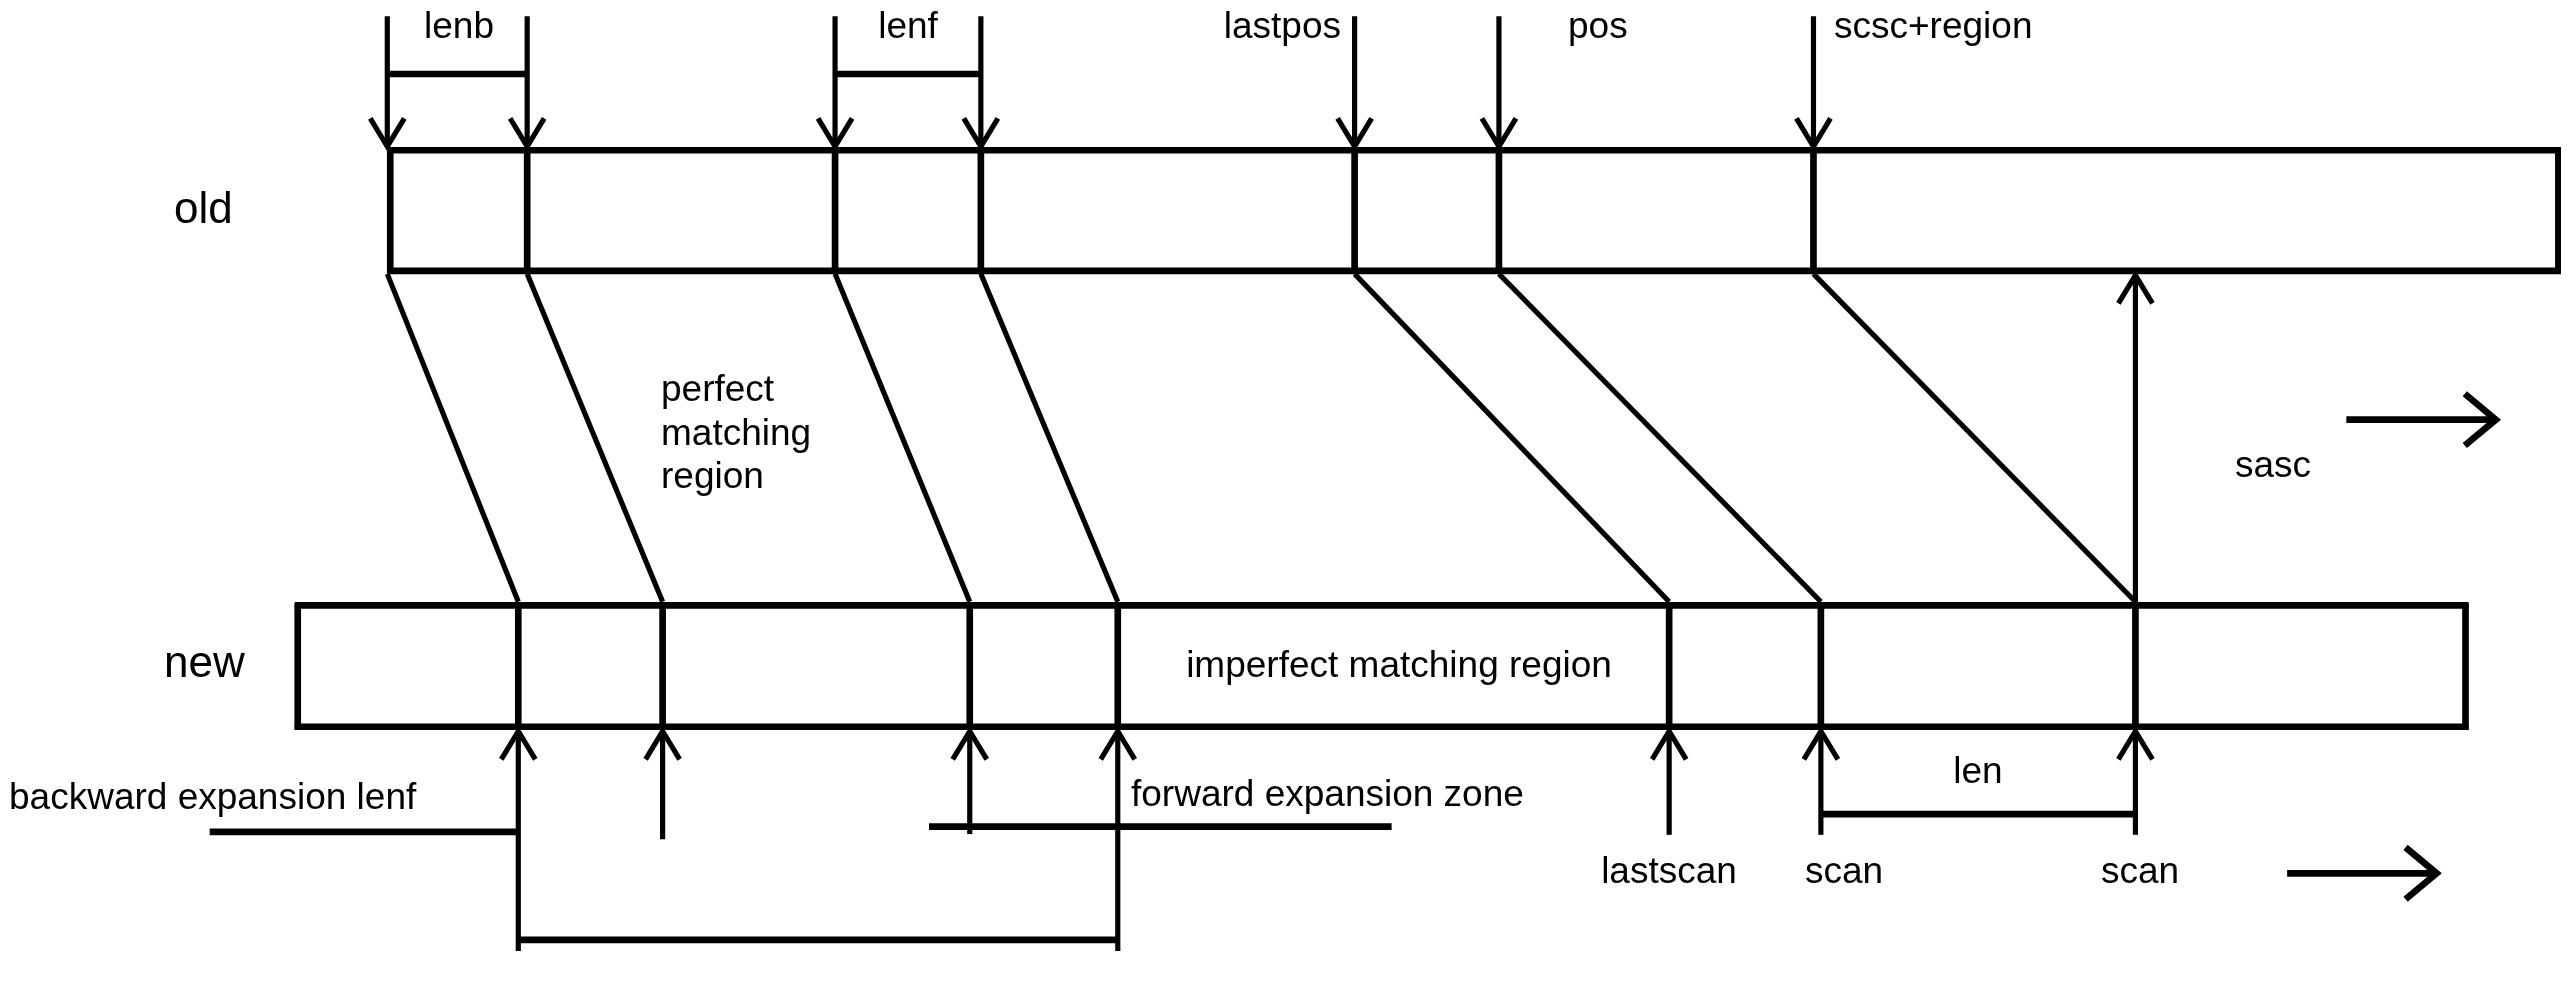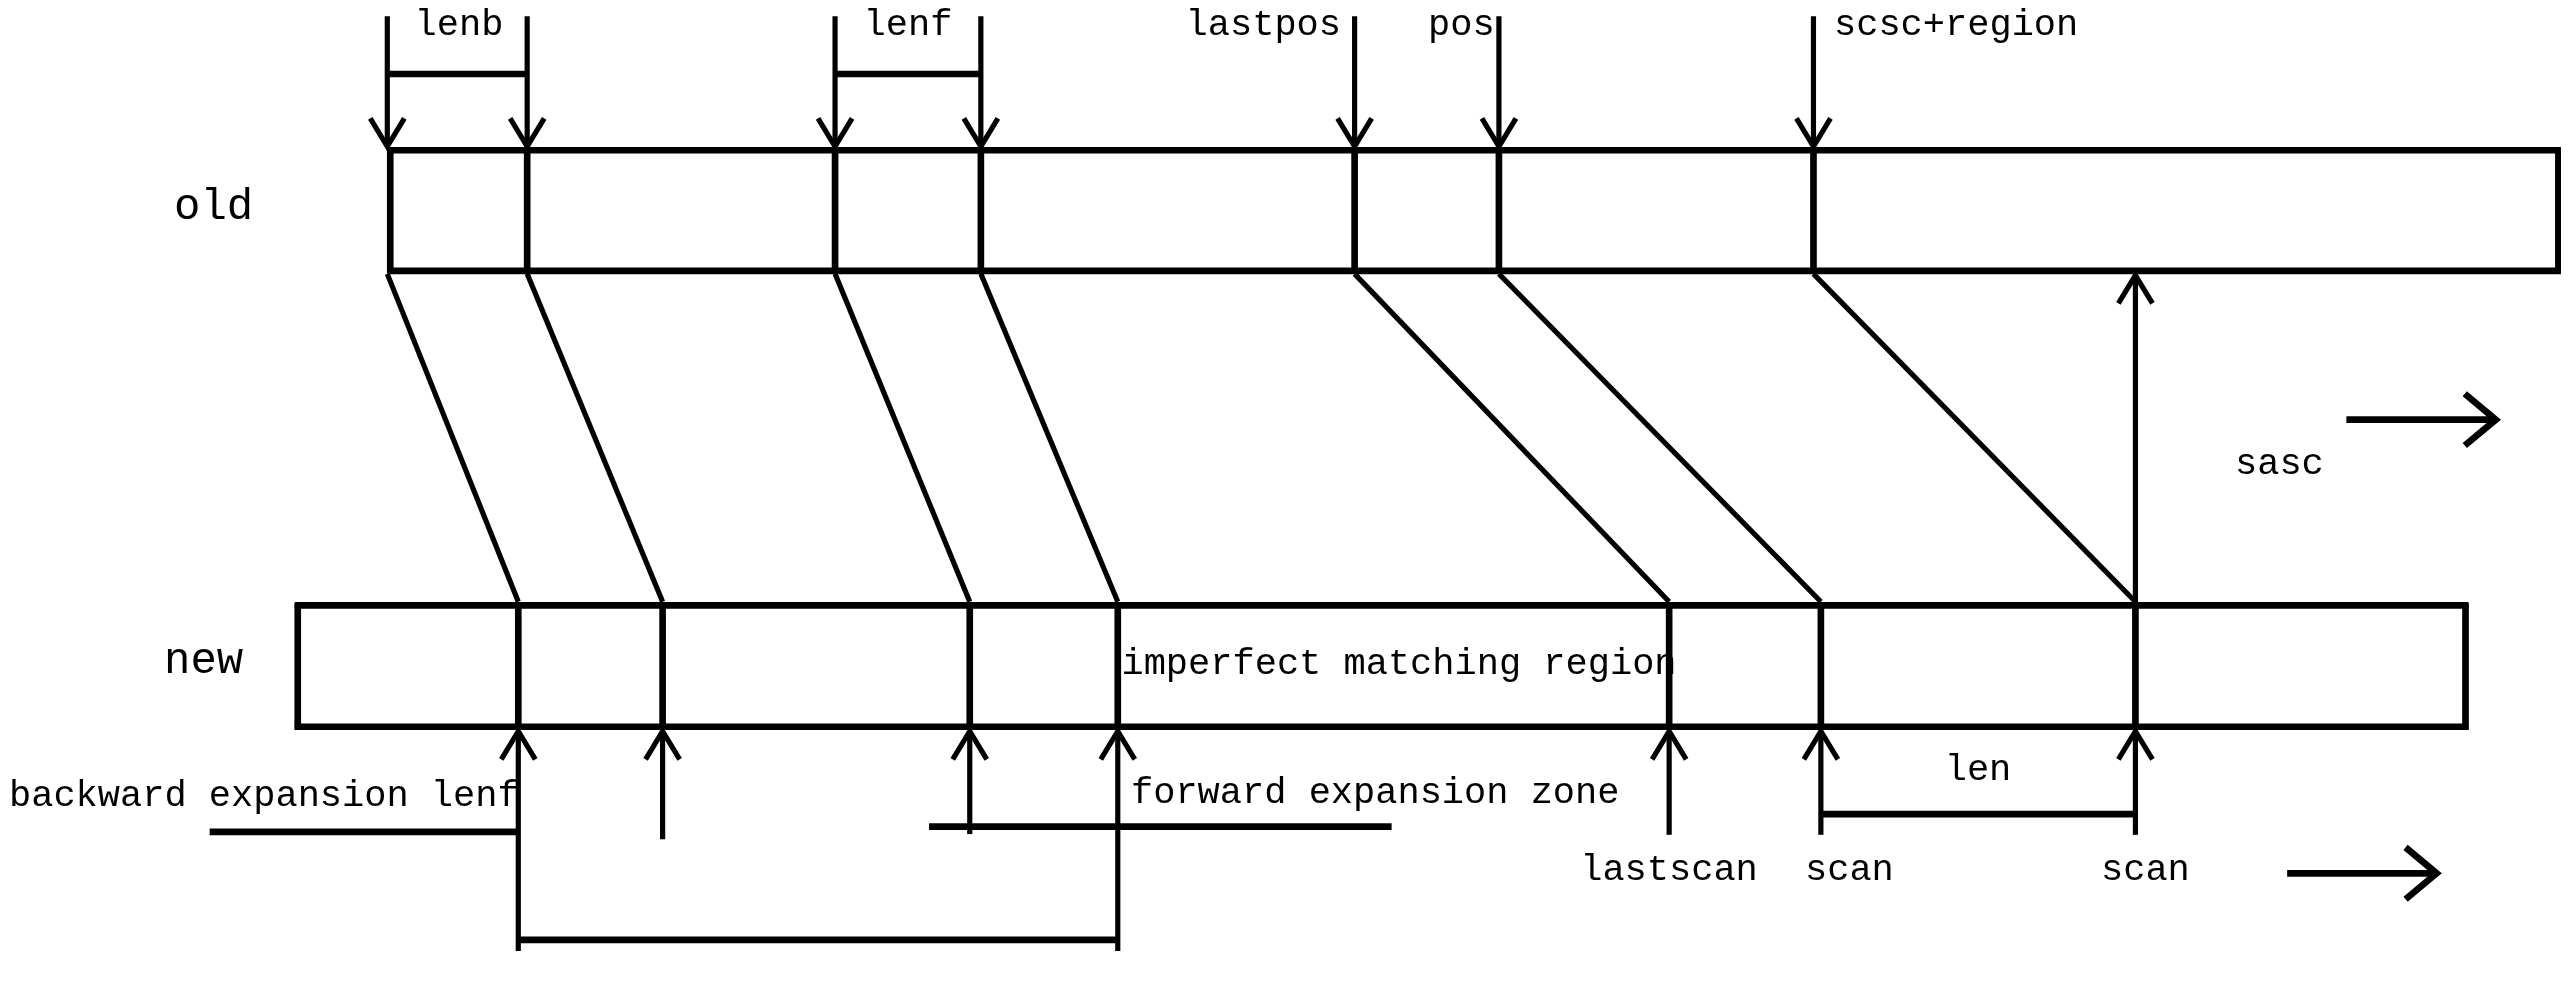--- a/index.html
+++ b/index.html
@@ -20,21 +20,21 @@
   }
   #diagram-svg {
     position: absolute;
     left: 0;
     top: 0;
     width: 2576px;
     height: 991px;
   }
   .lbl {
     position: absolute;
-    font-family: Liberation Mono, monospace;
+    font-family: Liberation Sans, sans-serif;
     color: #000000;
     white-space: nowrap;
     line-height: 1.08;
   }
   .lbl-big  { font-size: 44px; }
   .lbl-mid  { font-size: 37px; }
   .ctr { transform: translateX(-50%); }
   .rgt { transform: translateX(-100%); }
   .multi { line-height: 1.18; }
 </style>
@@ -160,23 +160,28 @@
     </g>
 
   </svg>
 
   <div class="lbl lbl-big" style="left:174px; top:184px;">old</div>
   <div class="lbl lbl-big" style="left:164px; top:638px;">new</div>
 
   <div class="lbl lbl-mid ctr" style="left:459px; top:6px;">lenb</div>
   <div class="lbl lbl-mid ctr" style="left:908px; top:6px;">lenf</div>
   <div class="lbl lbl-mid rgt" style="left:1341px; top:6px;">lastpos</div>
-  <div class="lbl lbl-mid" style="left:1428px; top:6px;text-align:right;">pos</div>
+  <div class="lbl lbl-mid" style="left:1568px; top:6px;text-align:right;">pos</div>
   <div class="lbl lbl-mid" style="left:1834px; top:6px;">scsc+region</div>
 
+  <div class="lbl lbl-mid multi" style="left:661px; top:367px;">
+    <div>perfect</div>
+    <div>matching</div>
+    <div>region</div>
+  </div>
 
   <div class="lbl lbl-mid ctr" style="left:1399px; top:645px;">imperfect matching region</div>
 
   <div class="lbl lbl-mid" style="left:2235px; top:400px;margin-top:45px;">sasc</div>
 
   <div class="lbl lbl-mid" style="left:9px; top:777px;">backward expansion lenf</div>
 
   <div class="lbl lbl-mid" style="left:1131px; top:774px;">forward expansion zone</div>
 
 

